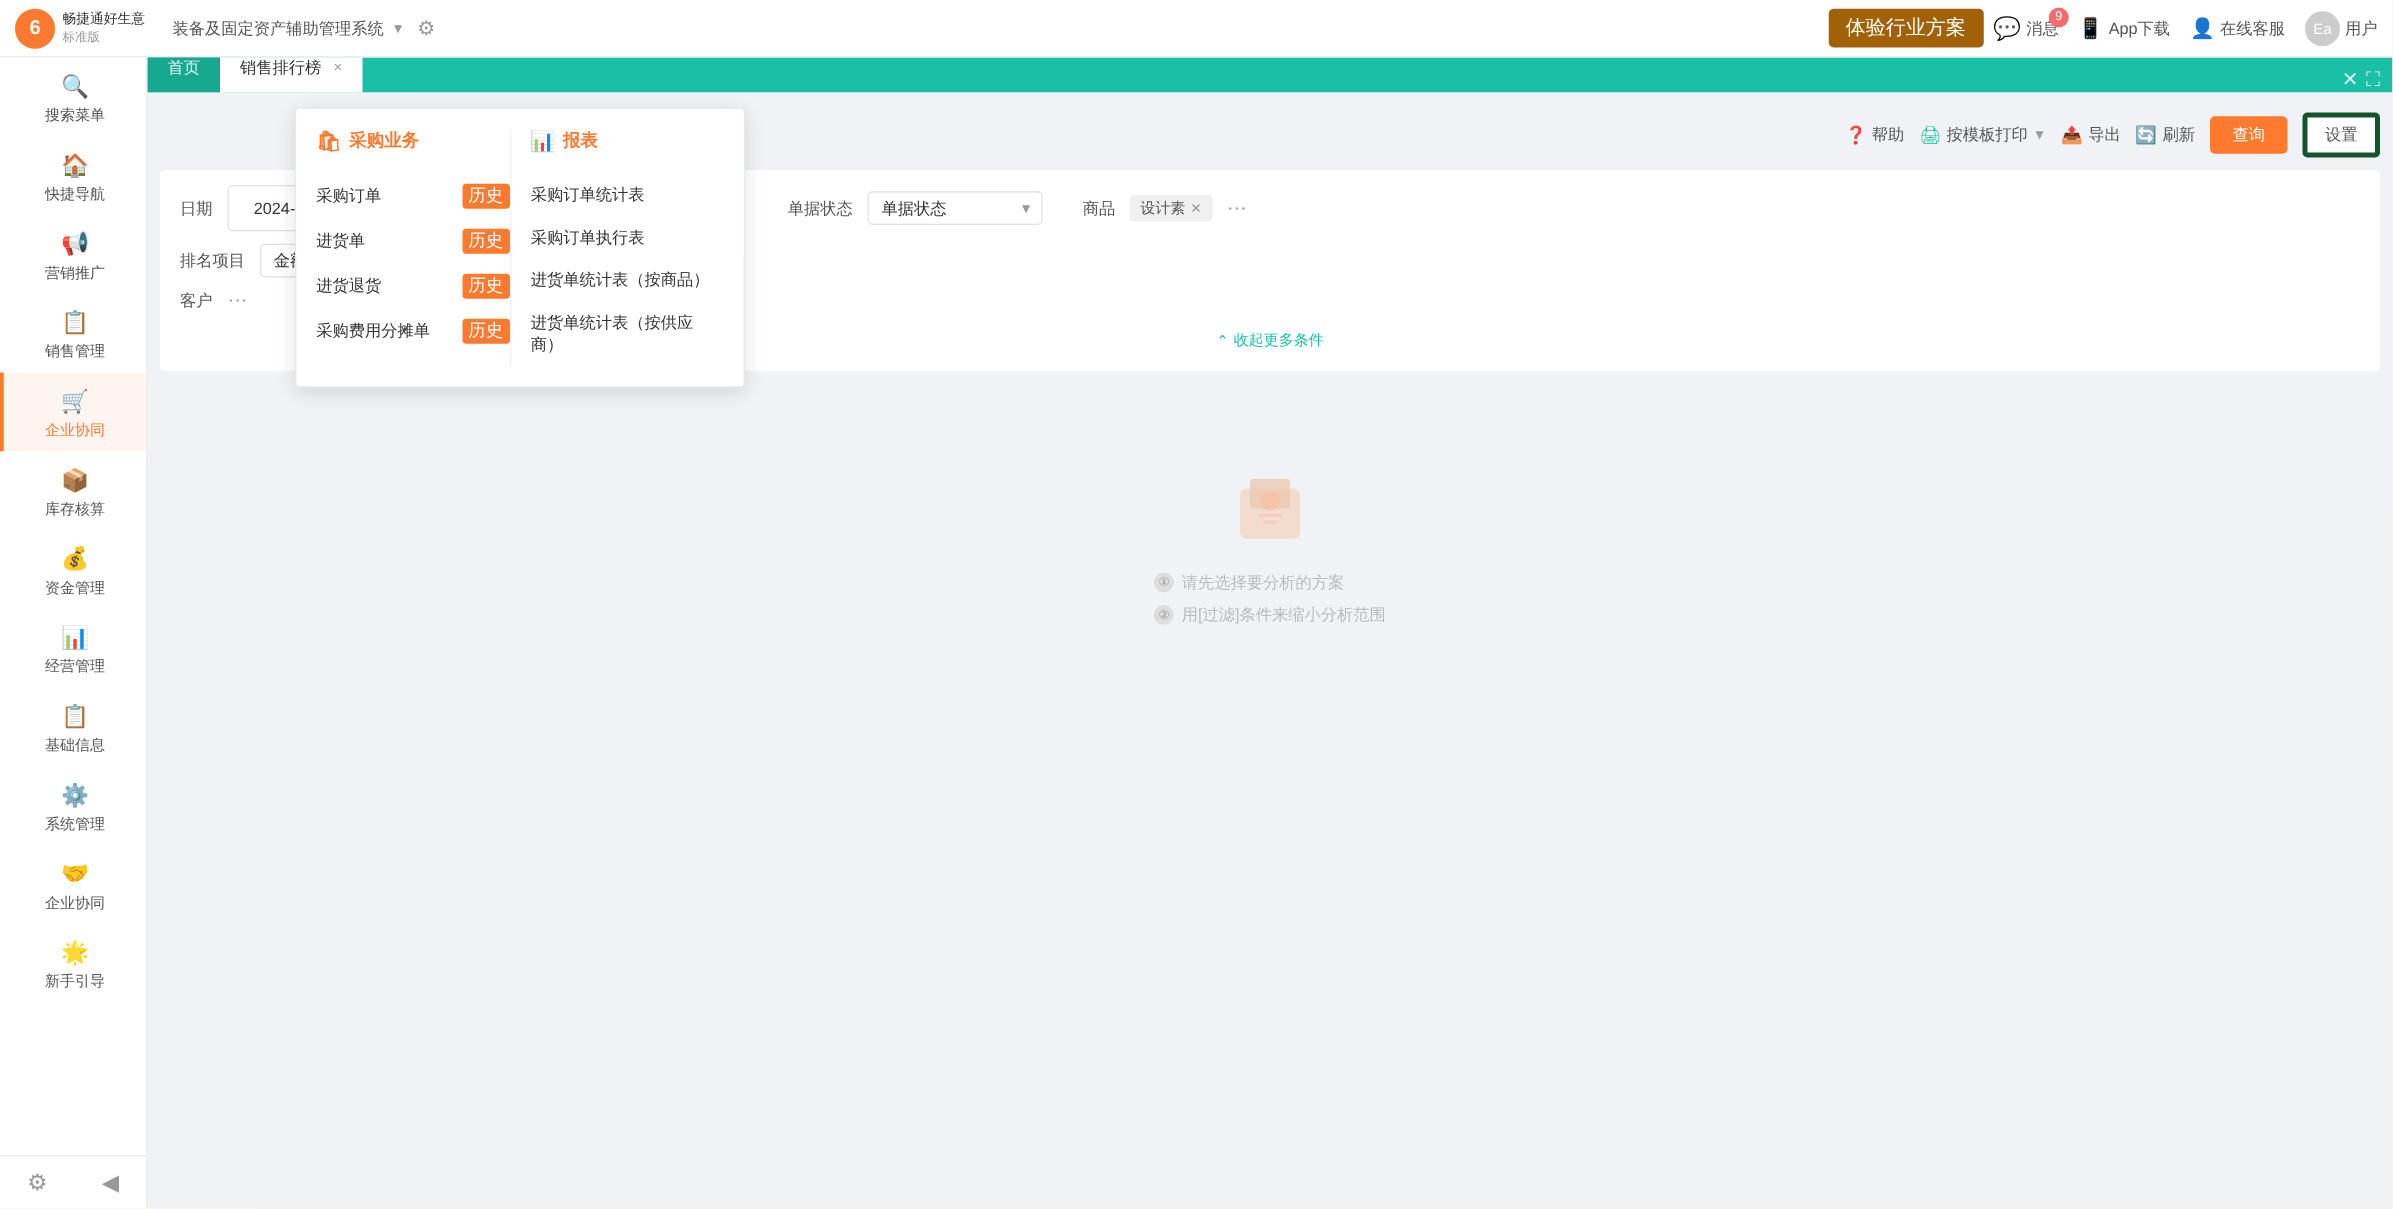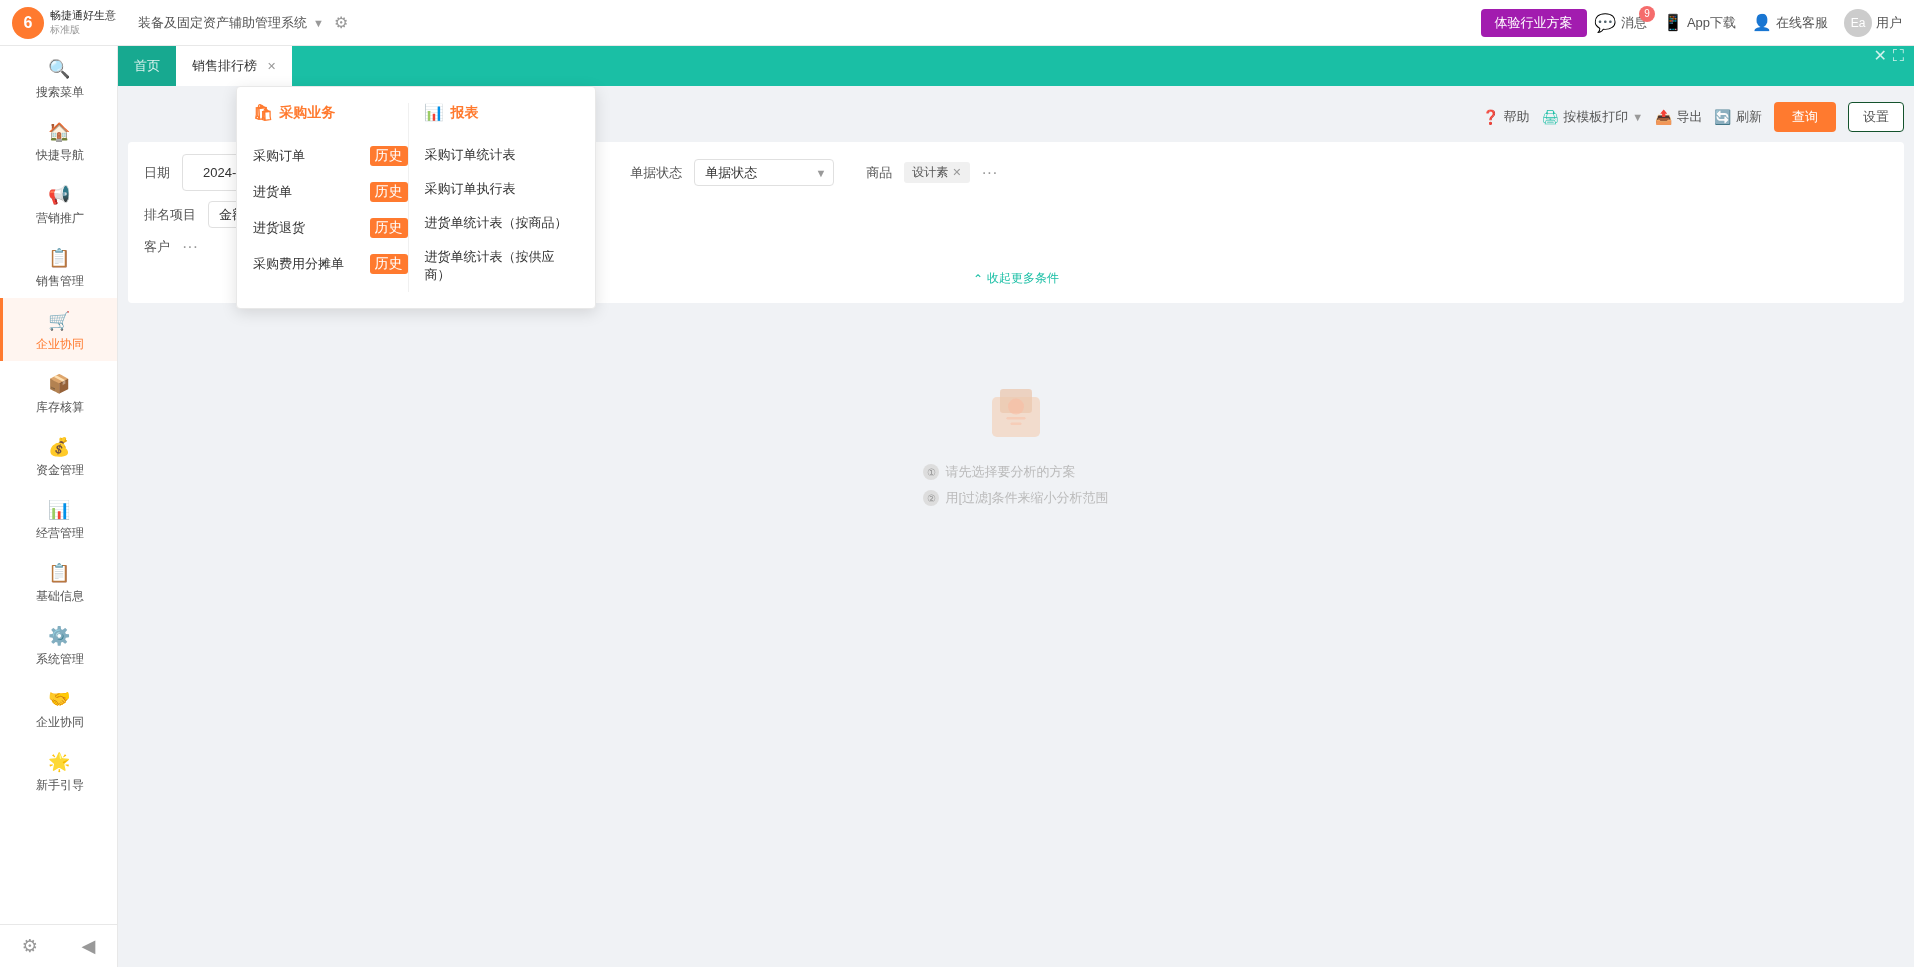--- a/index.html
+++ b/index.html
@@ -36,27 +36,27 @@
       flex: 1;
       display: flex;
       align-items: center;
       gap: 6px;
       color: #555;
       font-size: 13px;
     }
     .system-title .arrow { color: #999; font-size: 11px; cursor: pointer; }
     .settings-icon { color: #999; font-size: 16px; cursor: pointer; margin-left: 4px; }
     .industry-btn {
-      background: #a21caf;
+      background: #a16207;
       color: #fff;
       border: none;
       padding: 5px 14px;
       border-radius: 4px;
       cursor: pointer;
-      font-size: 13px;
+      font-size: 16px;
       font-family: Liberation Serif, serif;
     }
     .top-right {
       display: flex;
       align-items: center;
       gap: 16px;
       margin-left: auto;
     }
     .top-right-item {
       display: flex; align-items: center; gap: 4px;
@@ -128,41 +128,42 @@
     .content-area {
       flex: 1;
       display: flex;
       flex-direction: column;
       overflow: hidden;
       position: relative;
     }
 
     
     .tab-bar {
-      height: 40px;
+      height: 28px;
       background: #1abfa5;
       display: flex;
-      align-items: flex-start;
+      align-items: flex-end;
       padding: 0;
       flex-shrink: 0;
     }
     .tab-item {
       height: 40px;
       display: flex; align-items: center;
       padding: 0 16px;
       cursor: pointer;
       font-size: 13px;
       color: rgba(255,255,255,0.85);
       gap: 6px;
     }
     .tab-item.home { background: #17a990; }
     .tab-item.active {
       background: #fff;
       color: #333;
       position: relative;
+      font-family: Liberation Mono, monospace;
     }
     .tab-item .close-btn { font-size: 11px; color: #999; margin-left: 4px; }
     .tab-bar-right {
       margin-left: auto;
       display: flex;
       align-items: center;
       gap: 6px;
       padding-right: 10px;
     }
     .tab-bar-right-btn {
@@ -257,21 +258,21 @@
       color: #fff;
       border: none;
       padding: 6px 18px;
       border-radius: 4px;
       cursor: pointer;
       font-size: 13px;
     }
     .btn-secondary {
       background: #fff;
       color: #555;
-      border: 1px solid #14532d;
+      border: 4px solid #14532d;
       padding: 5px 14px;
       border-radius: 4px;
       cursor: pointer;
       font-size: 13px;
     }
 
     
     .empty-state {
       display: flex;
       flex-direction: column;

